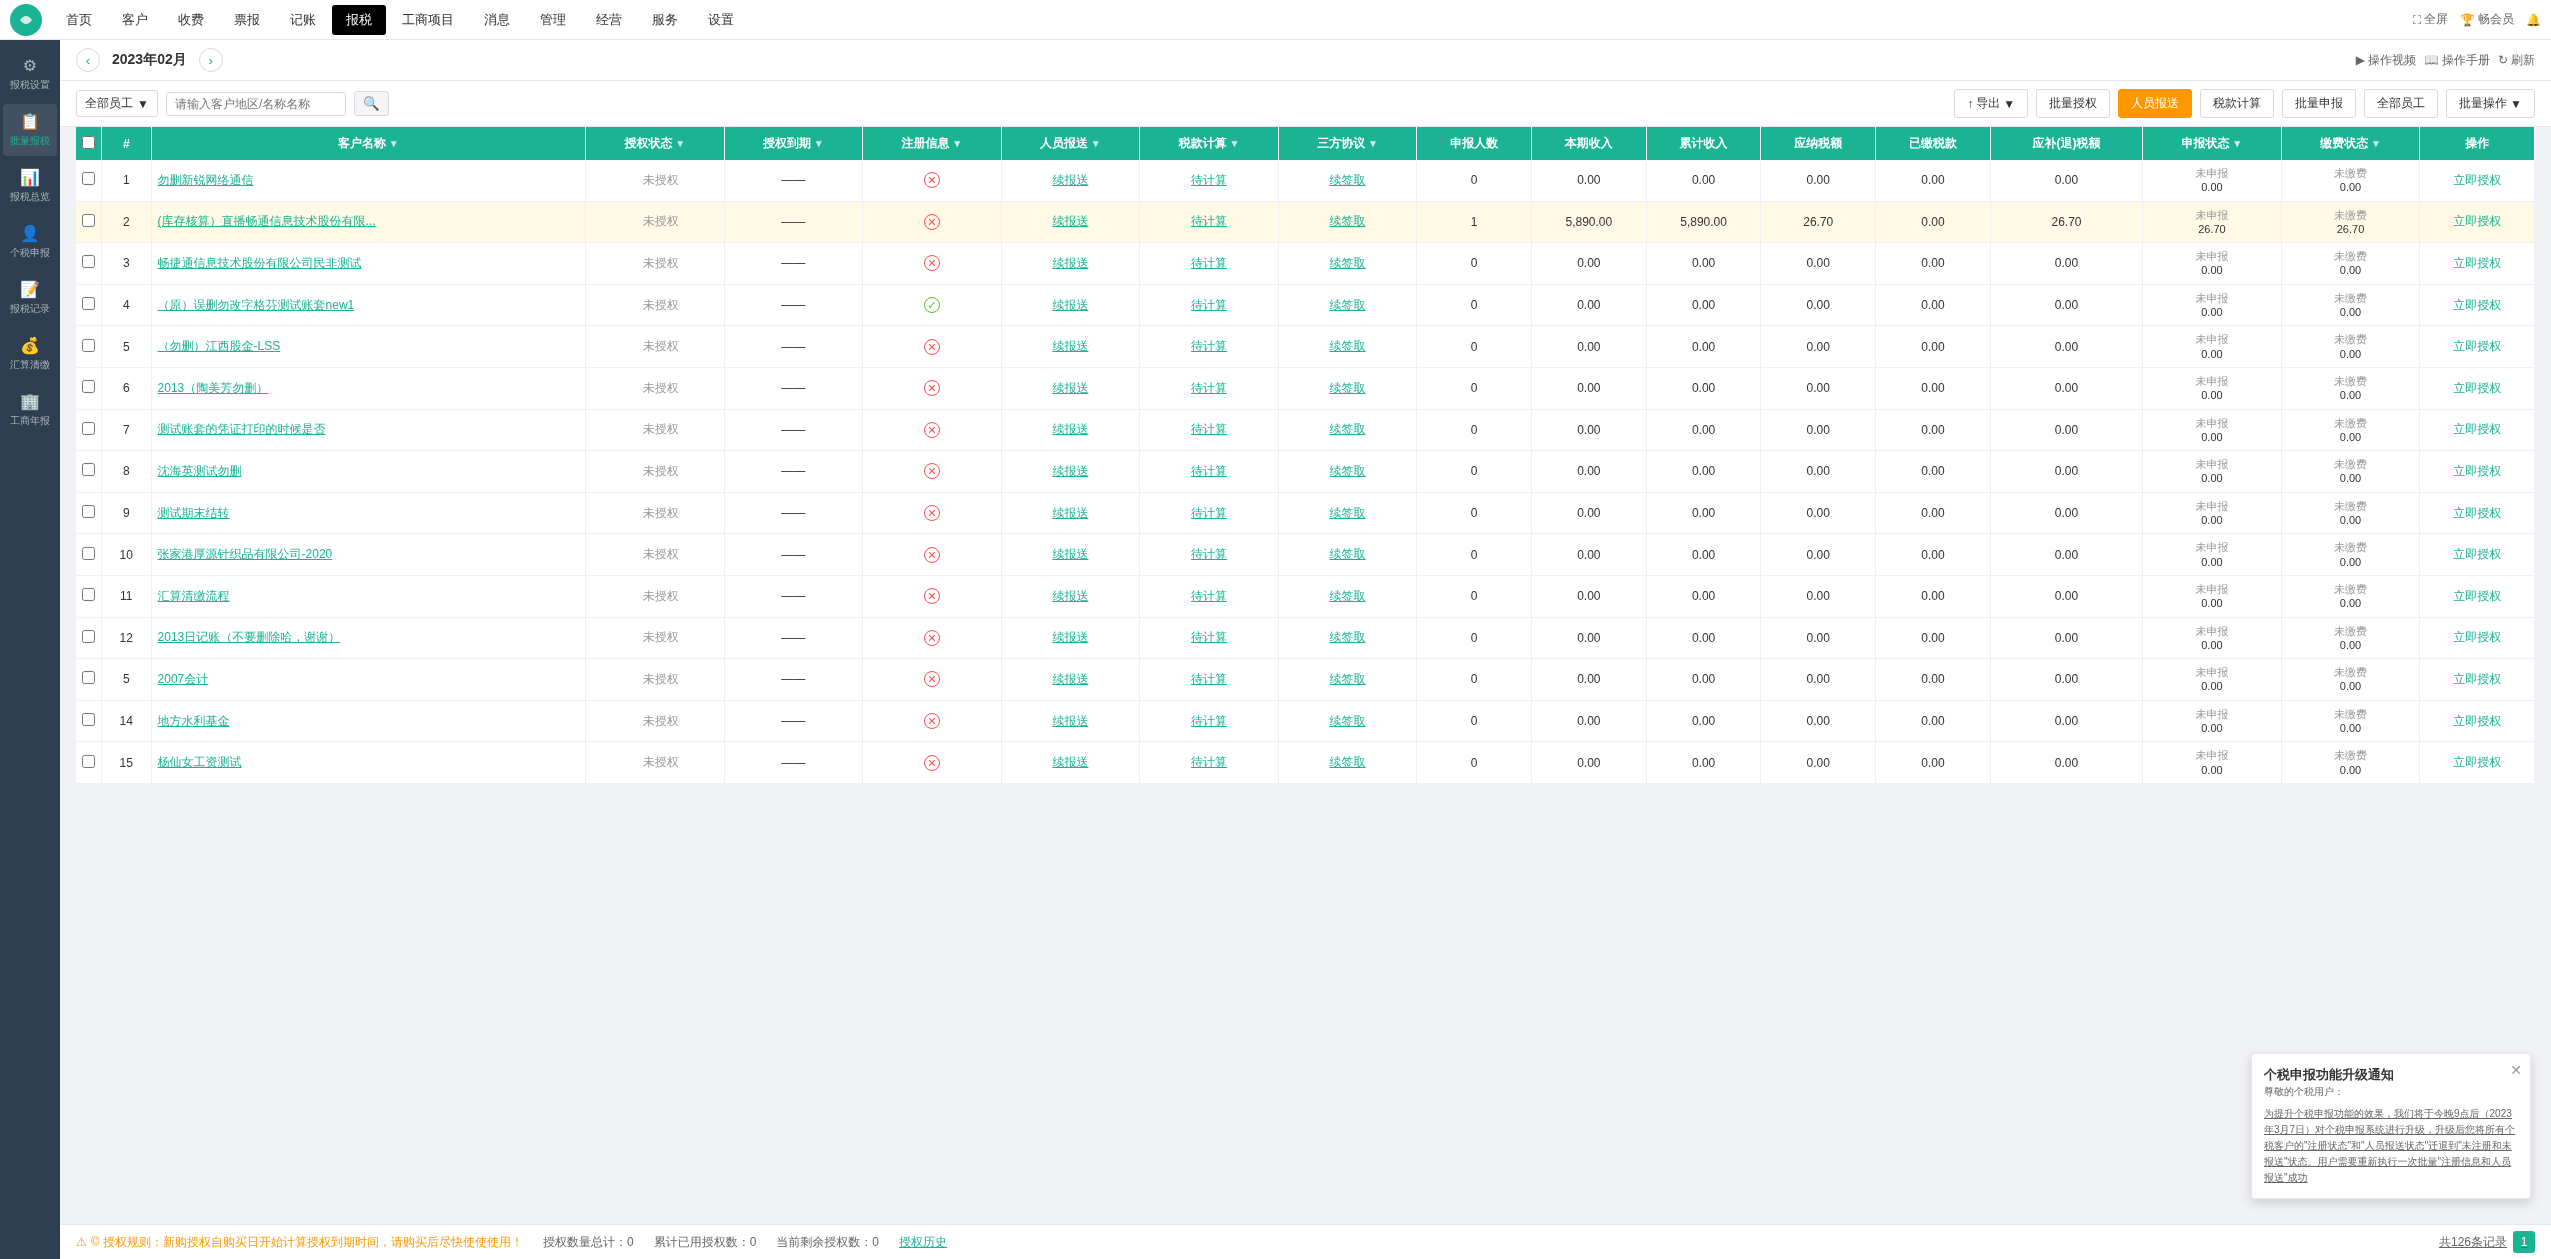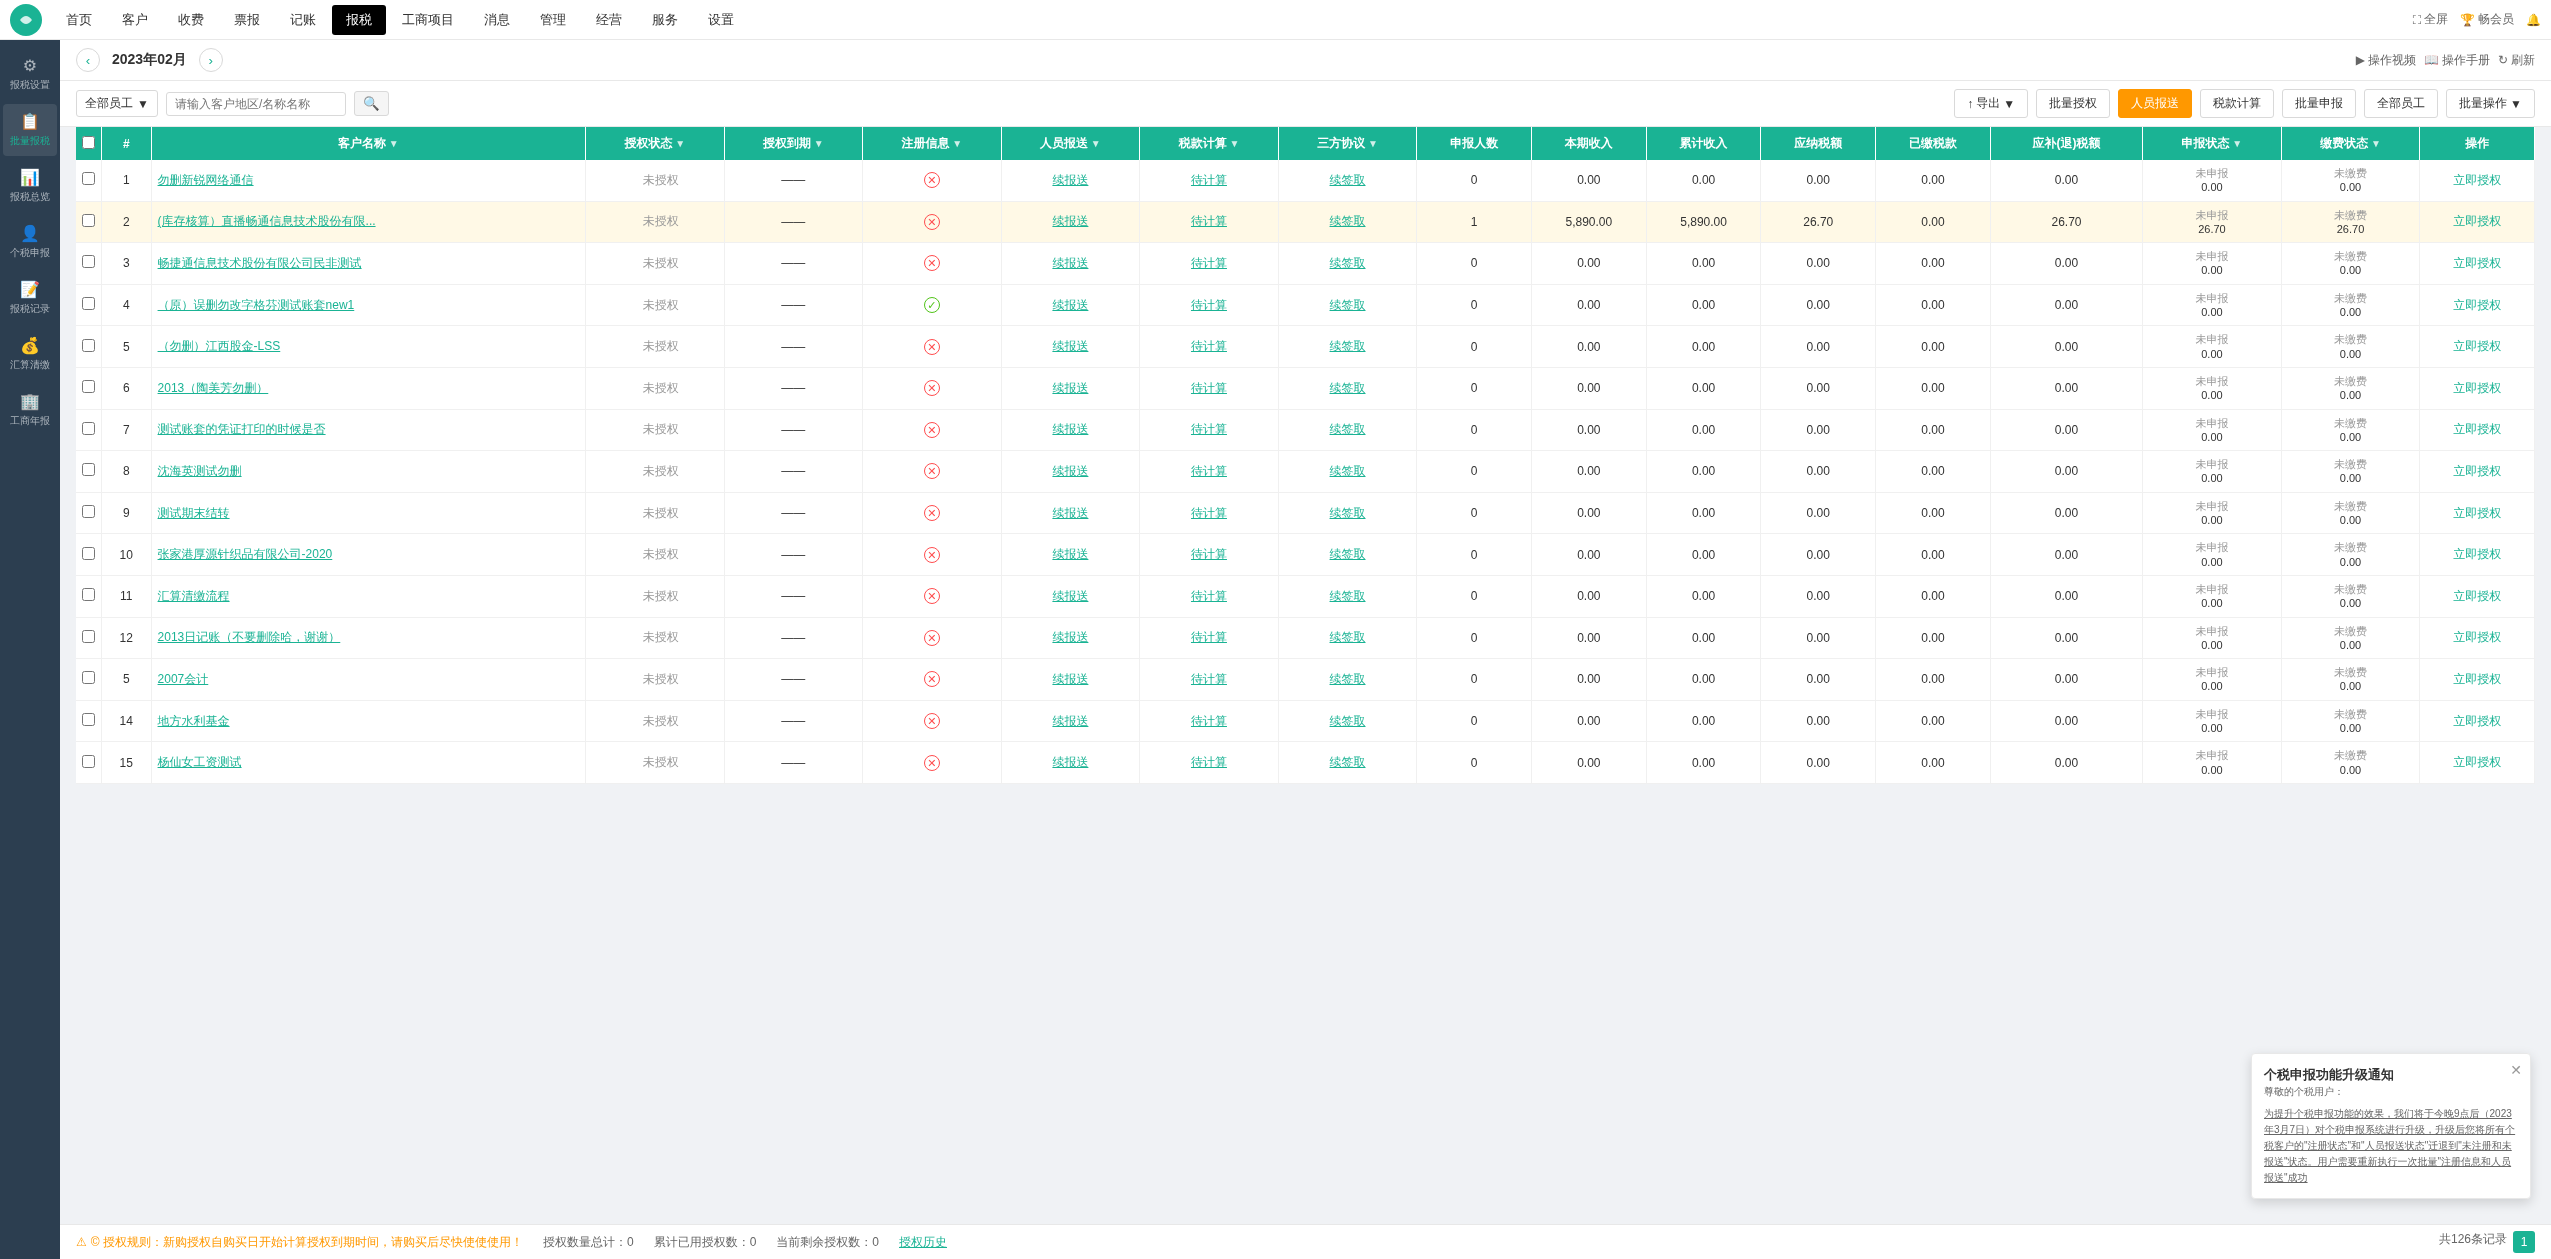--- a/index.html
+++ b/index.html
@@ -284,21 +284,21 @@
       font-size: 12px;
       color: #666;
       gap: 20px;
     }
     .footer-warning {
       color: #ff9800;
       display: flex; align-items: center; gap: 4px;
     }
     .pagination {
       margin-left: auto;
-      display: flex; align-items: flex-start; gap: 6px;
+      display: flex; align-items: center; gap: 6px; text-decoration: underline;
     }
     .page-num {
       background: #1ab394;
       color: white;
       width: 22px; height: 22px;
       border-radius: 3px;
       display: flex; align-items: center; justify-content: center;
     }
 
     

